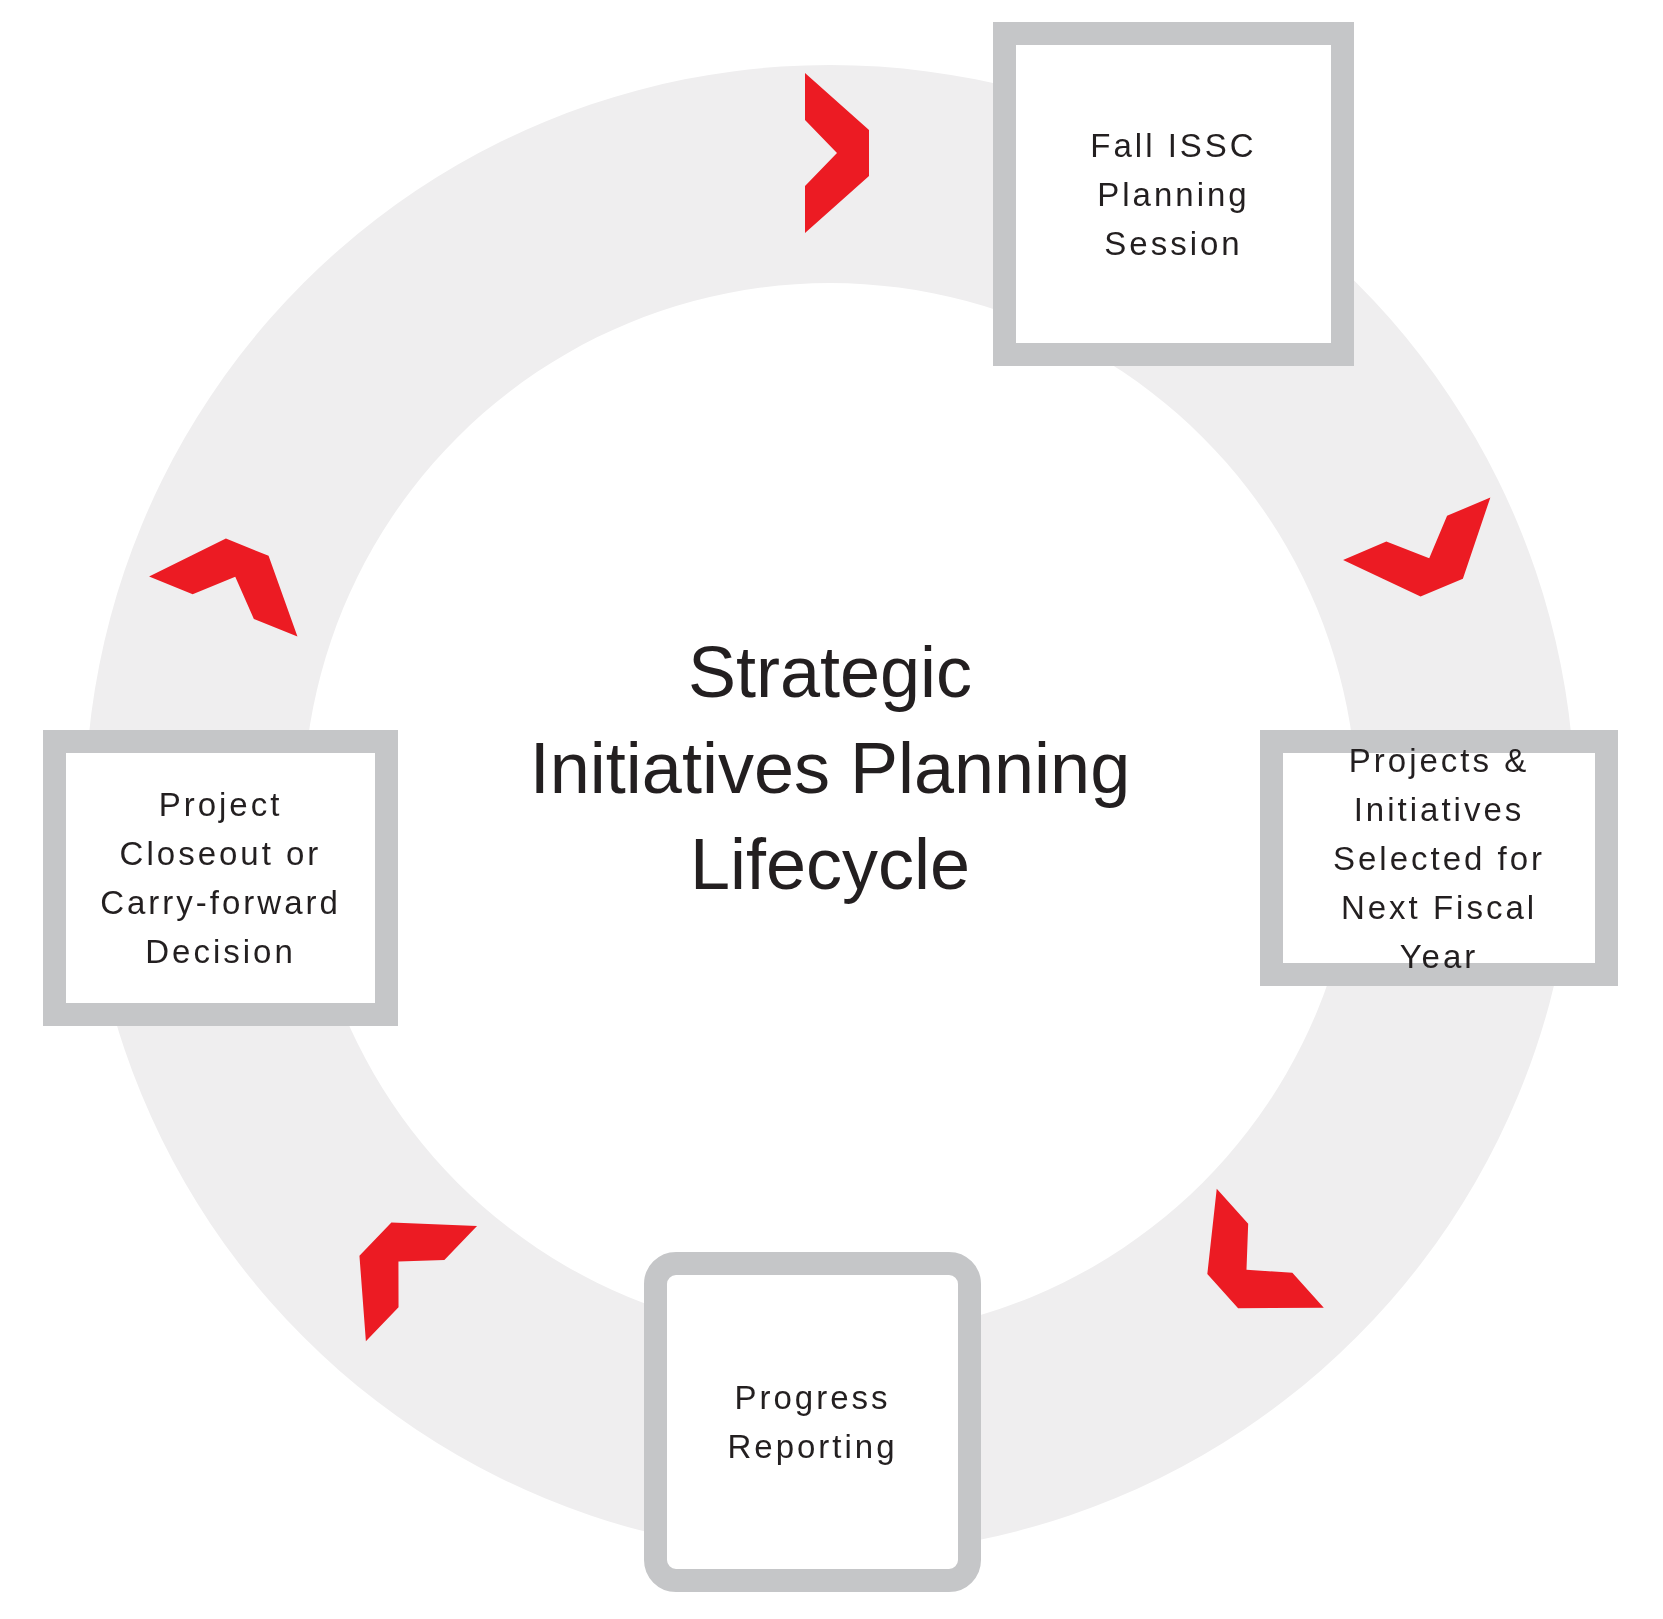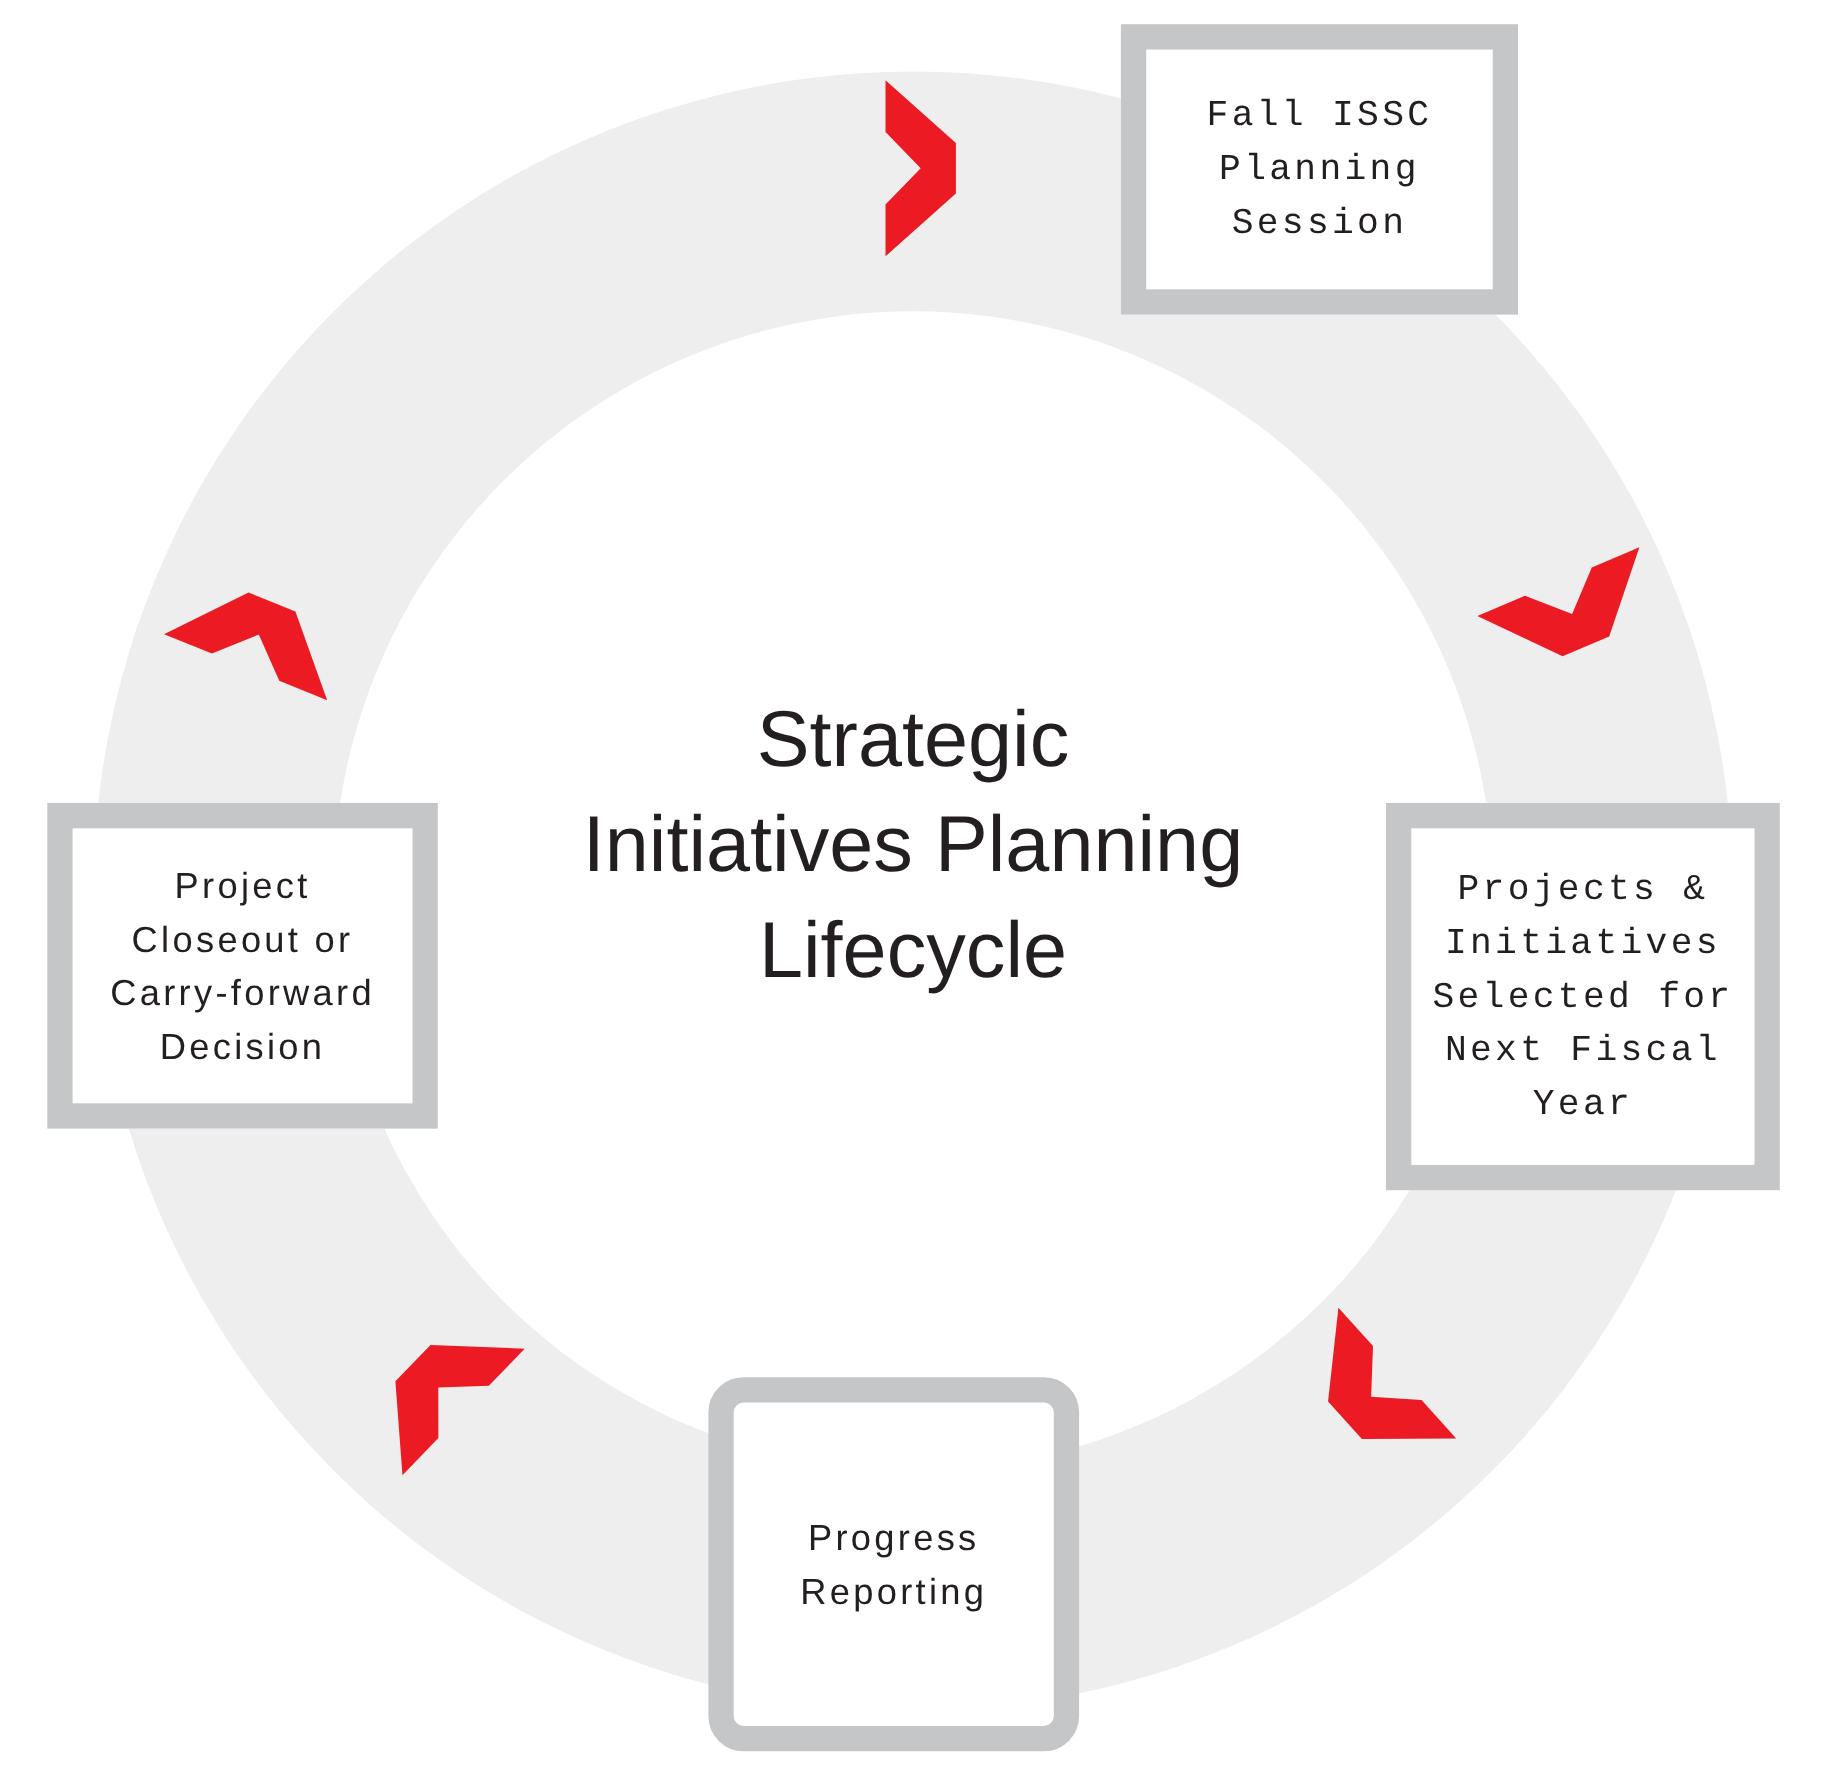--- a/index.html
+++ b/index.html
@@ -29,22 +29,22 @@
   }
   .stage-label{
     white-space:pre-line;
     text-align:center;
     font-size:33px;
     line-height:49px;
     letter-spacing:3px;
     color:var(--text);
   }
   .box-1{left:270px;top:11px;width:338px;height:354px;}
-  .box-2{left:1019px;top:22px;width:361px;height:264px;font-family:Liberation Mono, monospace;}
-  .box-3{left:1260px;top:730px;width:358px;height:352px;font-family:Liberation Mono, monospace;}
+  .box-2{left:993px;top:22px;width:361px;height:344px;}
+  .box-3{left:1260px;top:730px;width:358px;height:256px;}
   .box-4{left:644px;top:1252px;width:337px;height:340px;border-radius:32px;}
   .box-5{left:43px;top:730px;width:355px;height:296px;}
   .center-title{
     position:absolute;
     left:430px;top:624px;width:800px;
     text-align:center;
     white-space:pre-line;
     font-size:72px;
     line-height:96px;
     color:var(--text);

